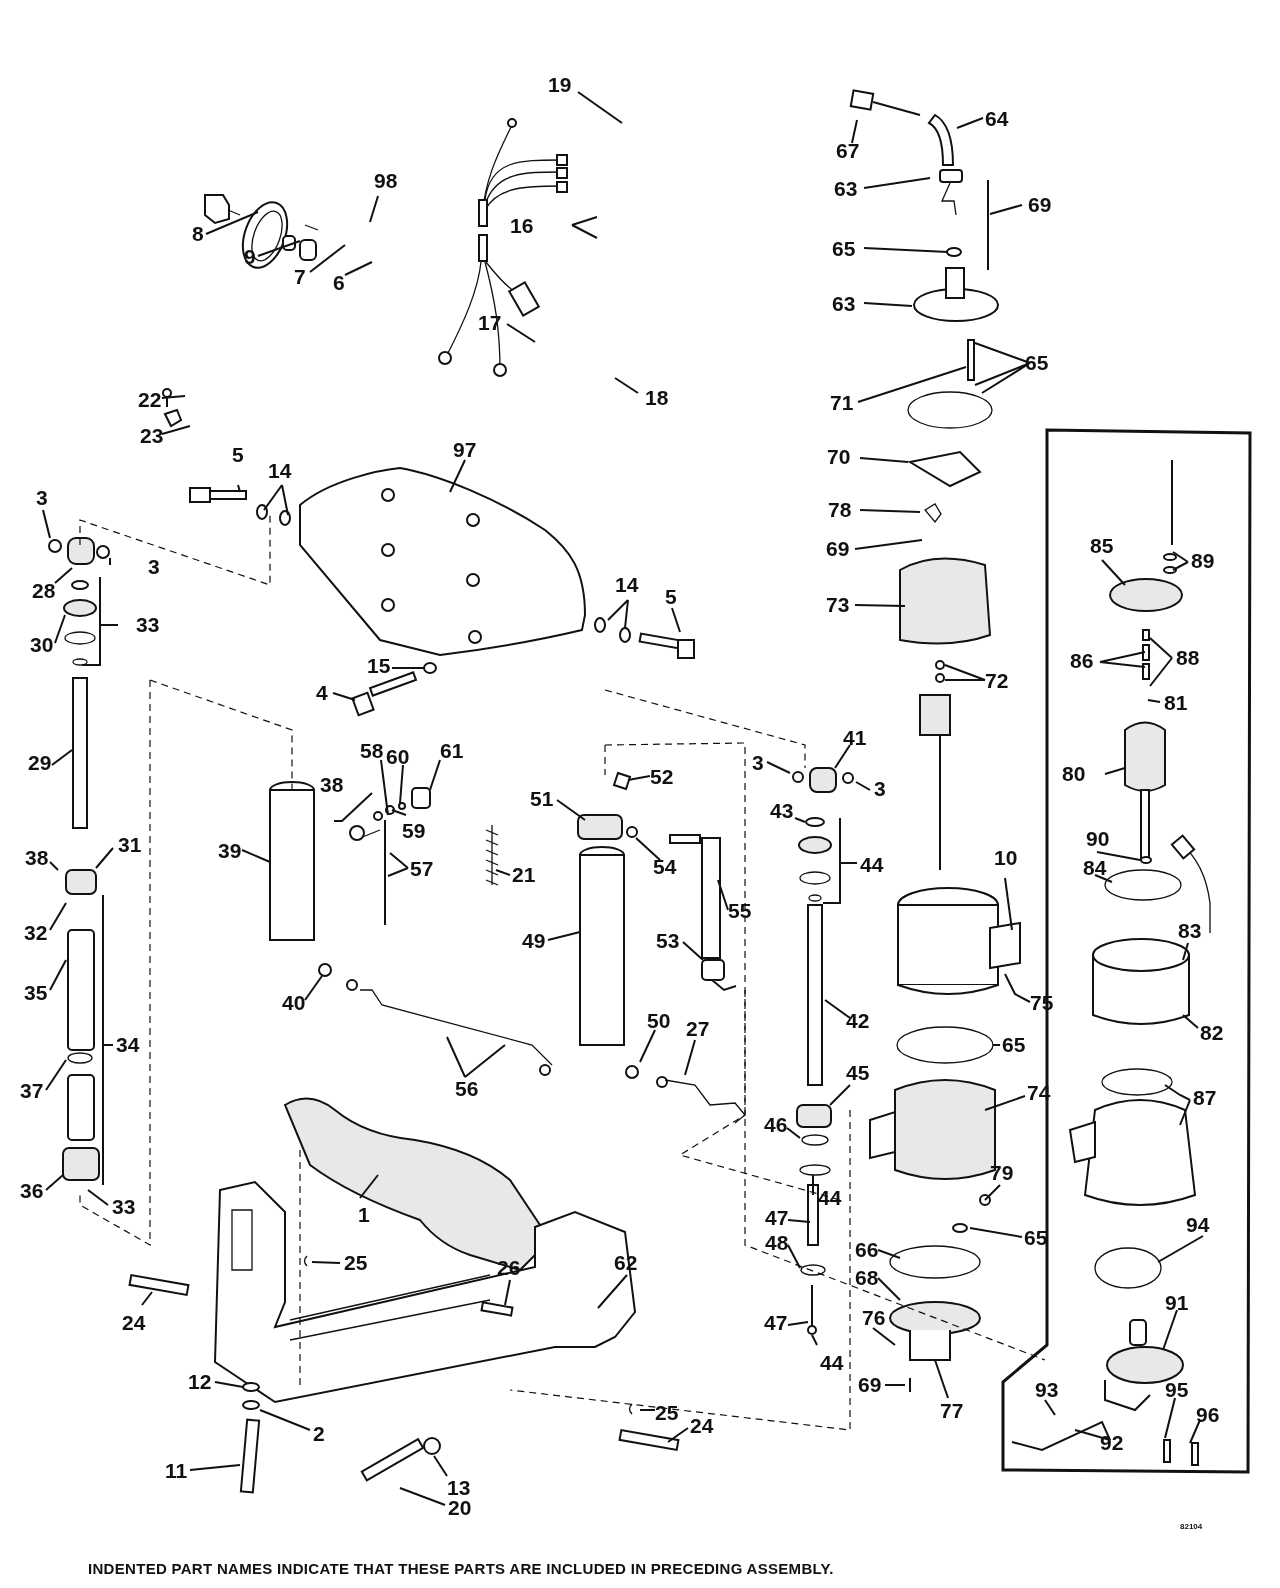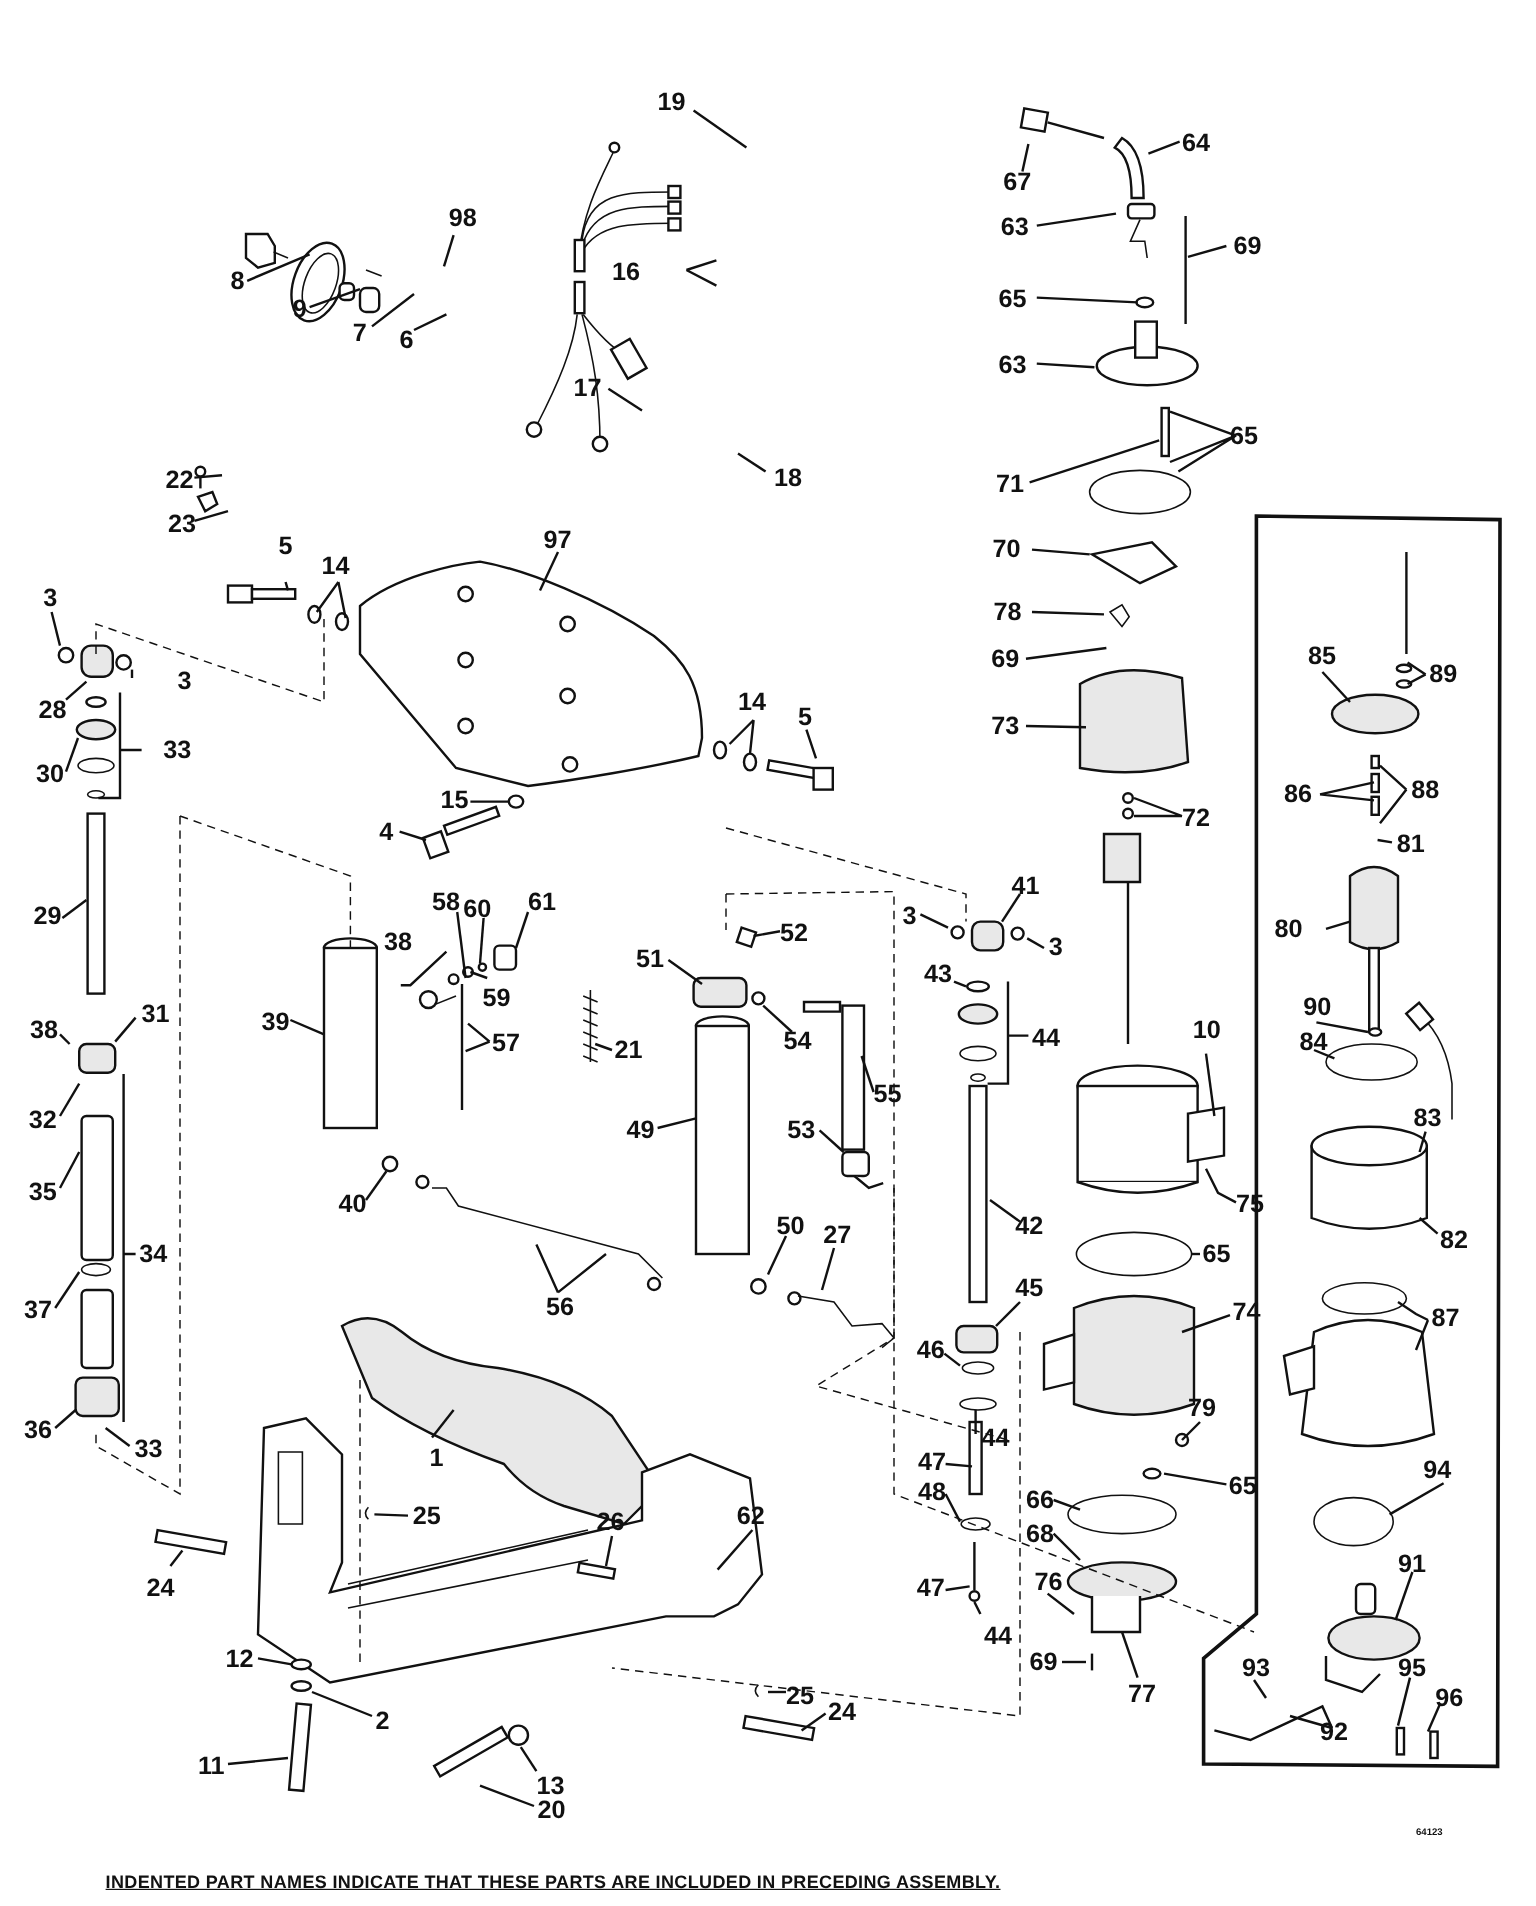--- a/index.html
+++ b/index.html
@@ -7,21 +7,21 @@
          font-family:"Liberation Sans", sans-serif; }
   #diagram { position:absolute; left:0; top:0; width:1280px; height:1588px; }
   .lbl { font-family:"Liberation Sans", sans-serif; font-weight:bold; font-size:21px; fill:#111; }
   .lead { stroke:#111; stroke-width:2; fill:none; }
   .part { stroke:#111; stroke-width:2; fill:#fff; }
   .partg { stroke:#111; stroke-width:2; fill:#e8e8e8; }
   .thin { stroke:#111; stroke-width:1.3; fill:none; }
   .dash { stroke:#111; stroke-width:1.2; fill:none; stroke-dasharray:7 5; }
   .frame { stroke:#111; stroke-width:3; fill:none; }
   #caption { position:absolute; left:88px; top:1560px; font-size:15px; font-weight:bold;
-             letter-spacing:0.3px; color:#111; white-space:nowrap;text-decoration:underline; }
+             letter-spacing:0.3px; color:#111; white-space:nowrap; }
   #code { position:absolute; left:1180px; top:1522px; font-size:8px; font-weight:bold; color:#111; }
 </style>
 </head>
 <body>
 
 <svg id="diagram" viewBox="0 0 1280 1588" xmlns="http://www.w3.org/2000/svg">
 
   <g>
     <path class="part" d="M205 195 l18 0 l6 10 l0 14 l-14 4 l-10 -8 z"></path>
     <line class="thin" x1="228" y1="210" x2="240" y2="215"></line>
@@ -473,14 +473,14 @@
     <text class="lbl" x="1193" y="1105">87</text>
     <text class="lbl" x="1186" y="1232">94</text>
     <text class="lbl" x="1165" y="1310">91</text>
     <text class="lbl" x="1035" y="1397">93</text>
     <text class="lbl" x="1165" y="1397">95</text>
     <text class="lbl" x="1196" y="1422">96</text>
     <text class="lbl" x="1100" y="1450">92</text>
   </g>
 </svg>
 
-<div id="code">64123</div>
+<div id="code">82104</div>
 <div id="caption">INDENTED PART NAMES INDICATE THAT THESE PARTS ARE INCLUDED IN PRECEDING ASSEMBLY.</div>
 
 </body></html>

